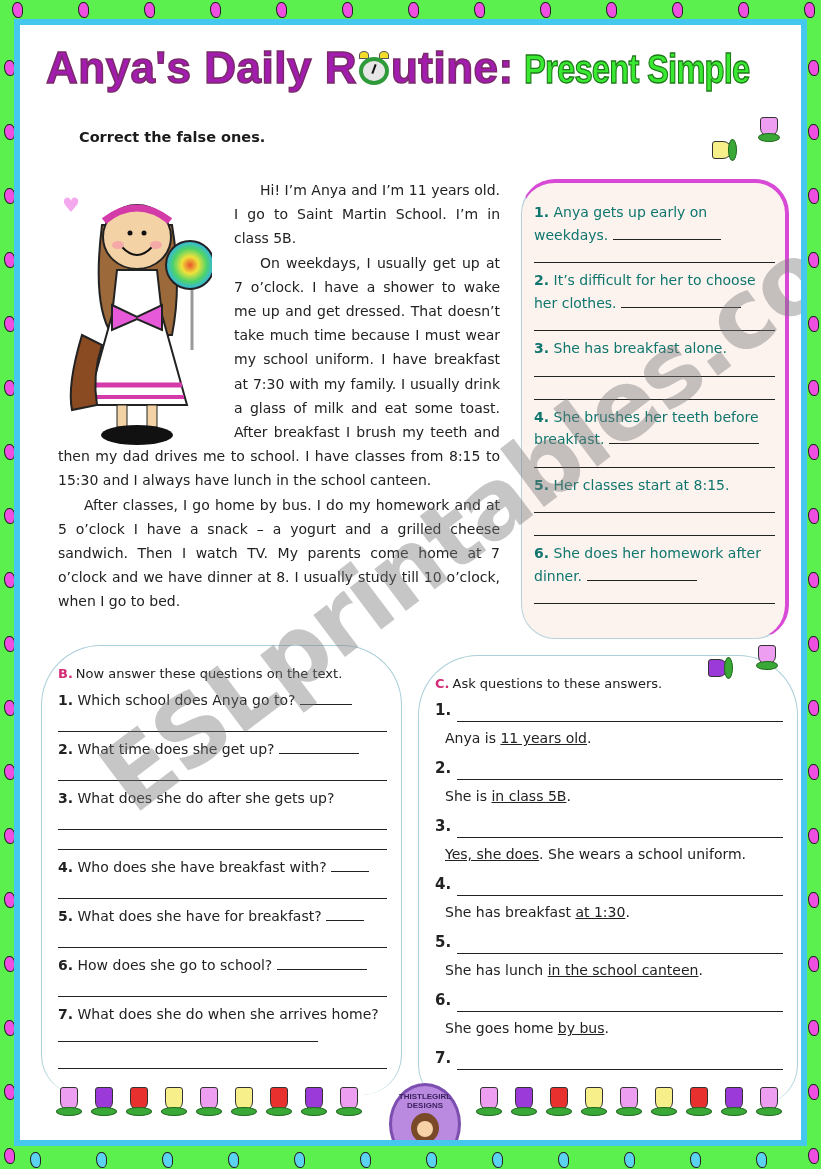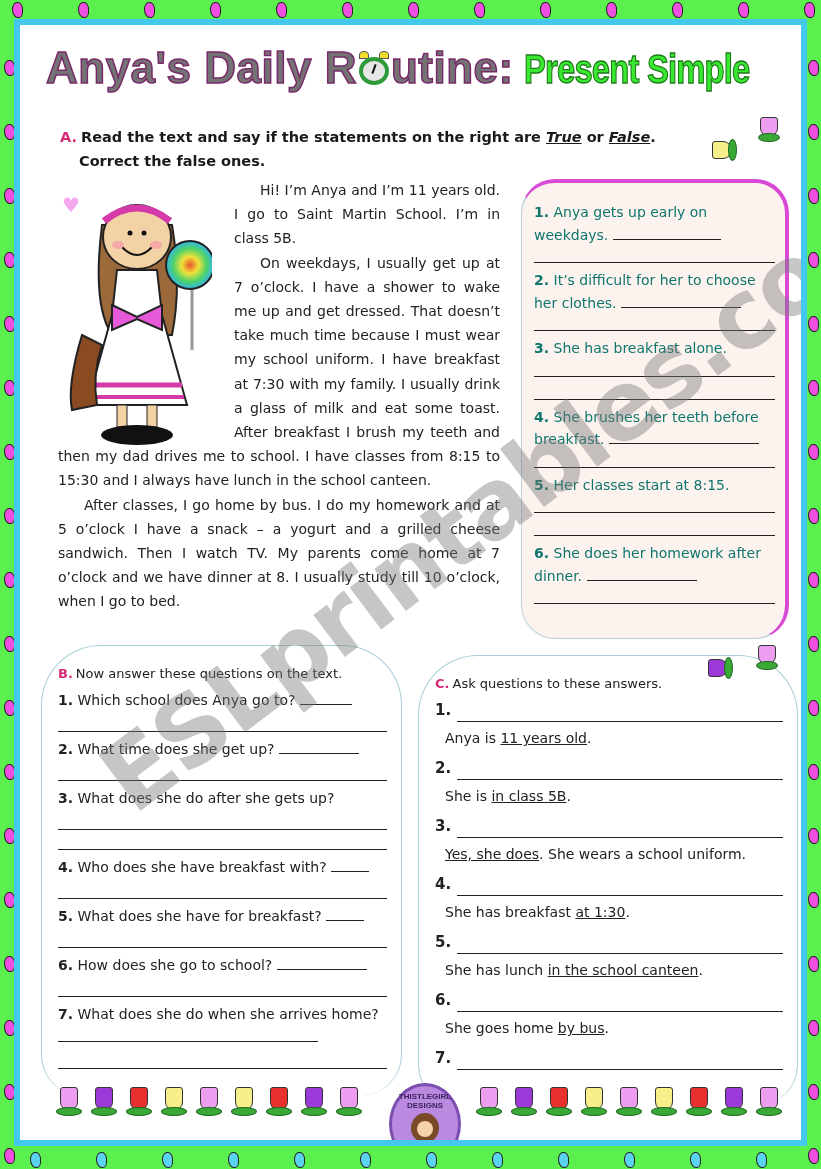--- a/index.html
+++ b/index.html
@@ -26,21 +26,21 @@
   }
   .page {
     position: relative; width: 100%; height: 100%; background: #ffffff; overflow: hidden;
   }
   .title {
     position: absolute; left: 26px; top: 18px; width: 760px; height: 60px;
     font-family: "Liberation Sans", sans-serif; font-weight: bold;
     white-space: nowrap;
   }
   .title .pink {
-    font-size: 44px; color: #737373; letter-spacing: 0.5px;
+    font-size: 44px; color: #a21caf; letter-spacing: 0.5px;
     -webkit-text-stroke: 1.5px #7a2a6a;
   }
   .title .green {
     font-size: 40px; color: #39e830; margin-left: 10px;
     -webkit-text-stroke: 1.3px #1f7a1a; transform: scaleX(0.82); display: inline-block;
     transform-origin: left center; letter-spacing: -1px;
   }
   .clock {
     display: inline-block; width: 34px; height: 36px; position: relative; vertical-align: -4px;
   }
@@ -198,23 +198,20 @@
   </div>
 
 <div class="frame">
   <div class="page">
 
     <div class="title">
       <span class="pink">Anya's Daily R</span><span class="clock"><span class="bell" style="left:2px"></span><span class="bell" style="right:2px"></span><span class="face"></span><span class="hand"></span></span><span class="pink">utine:</span><span class="green">Present Simple</span>
     </div>
 
     <div class="instr">
-      <div>
-        <span class="letter">A.</span><span>Read the text and say if the statements on the right are </span><span class="u">True</span><span> or </span><span class="u">False</span><span>.</span>
-      </div>
       <div class="line2">Correct the false ones.</div>
     </div>
 
     <div class="tulip" style="left:694px; top:112px; transform:rotate(-90deg);">
         <span class="cup" style="background:#f7ef8a"></span>
         <span class="leaf"></span>
       </div>
     <div class="tulip" style="left:738px; top:92px;">
         <span class="cup" style="background:#ee9ef0"></span>
         <span class="leaf"></span>

